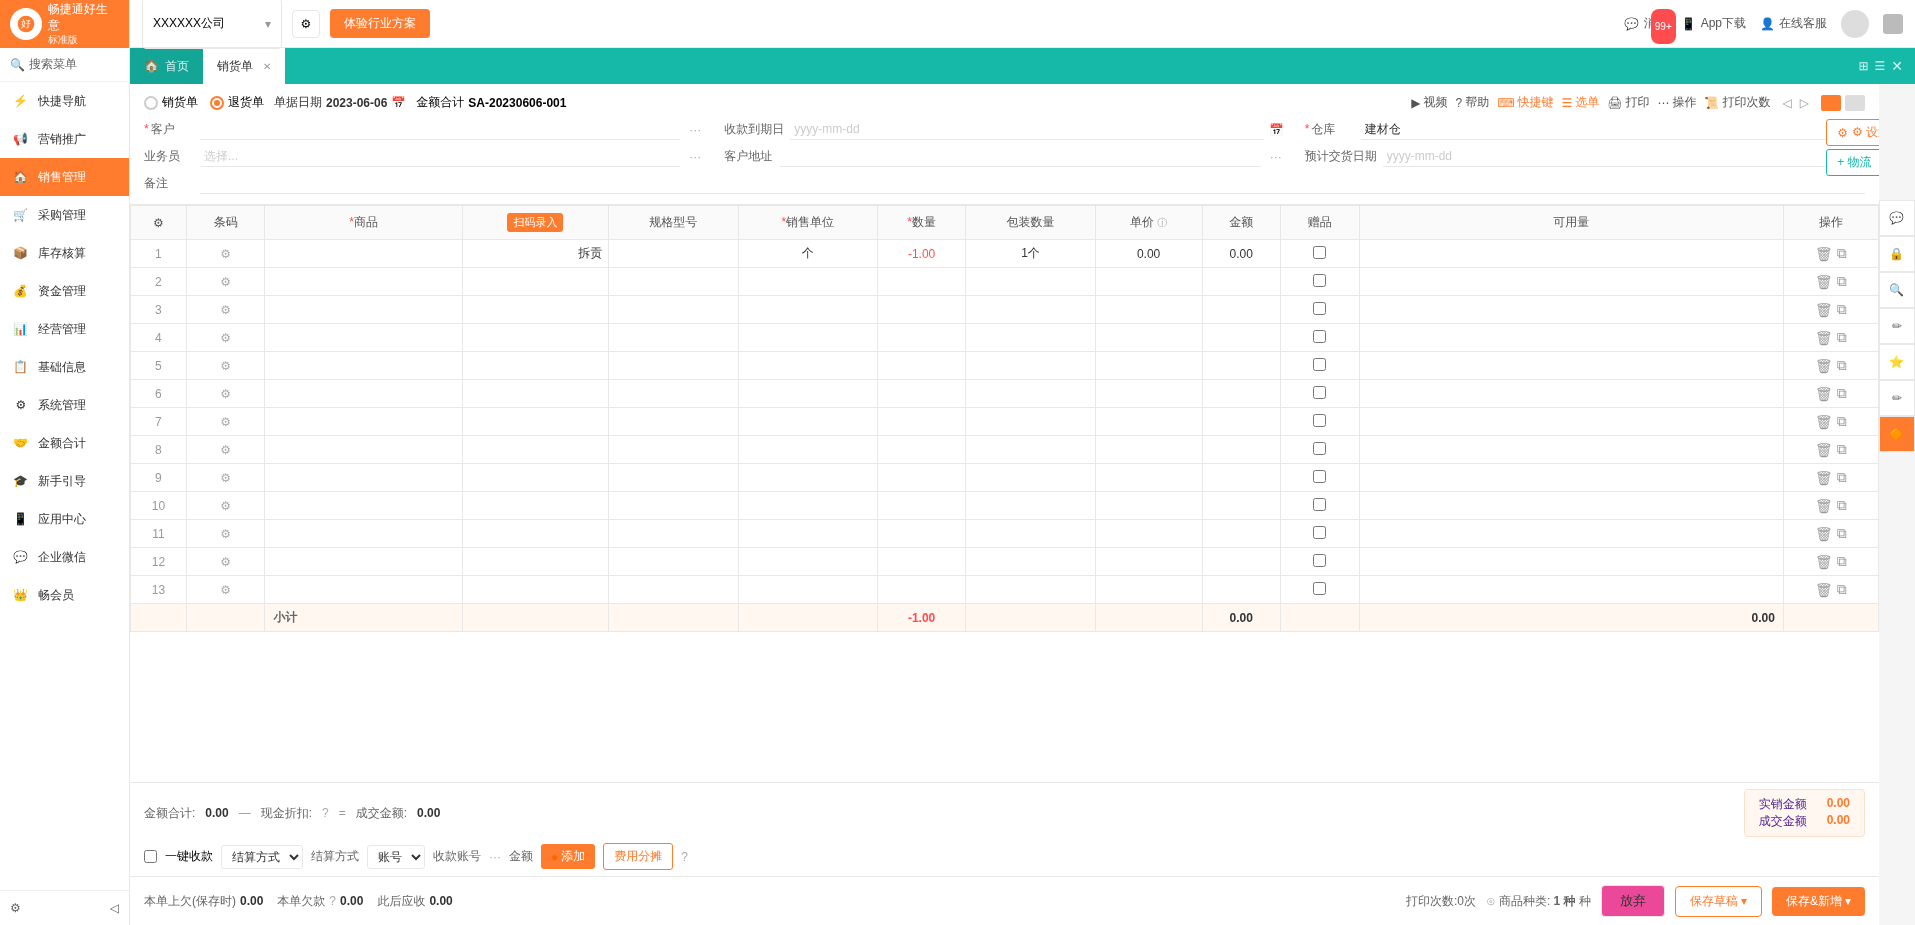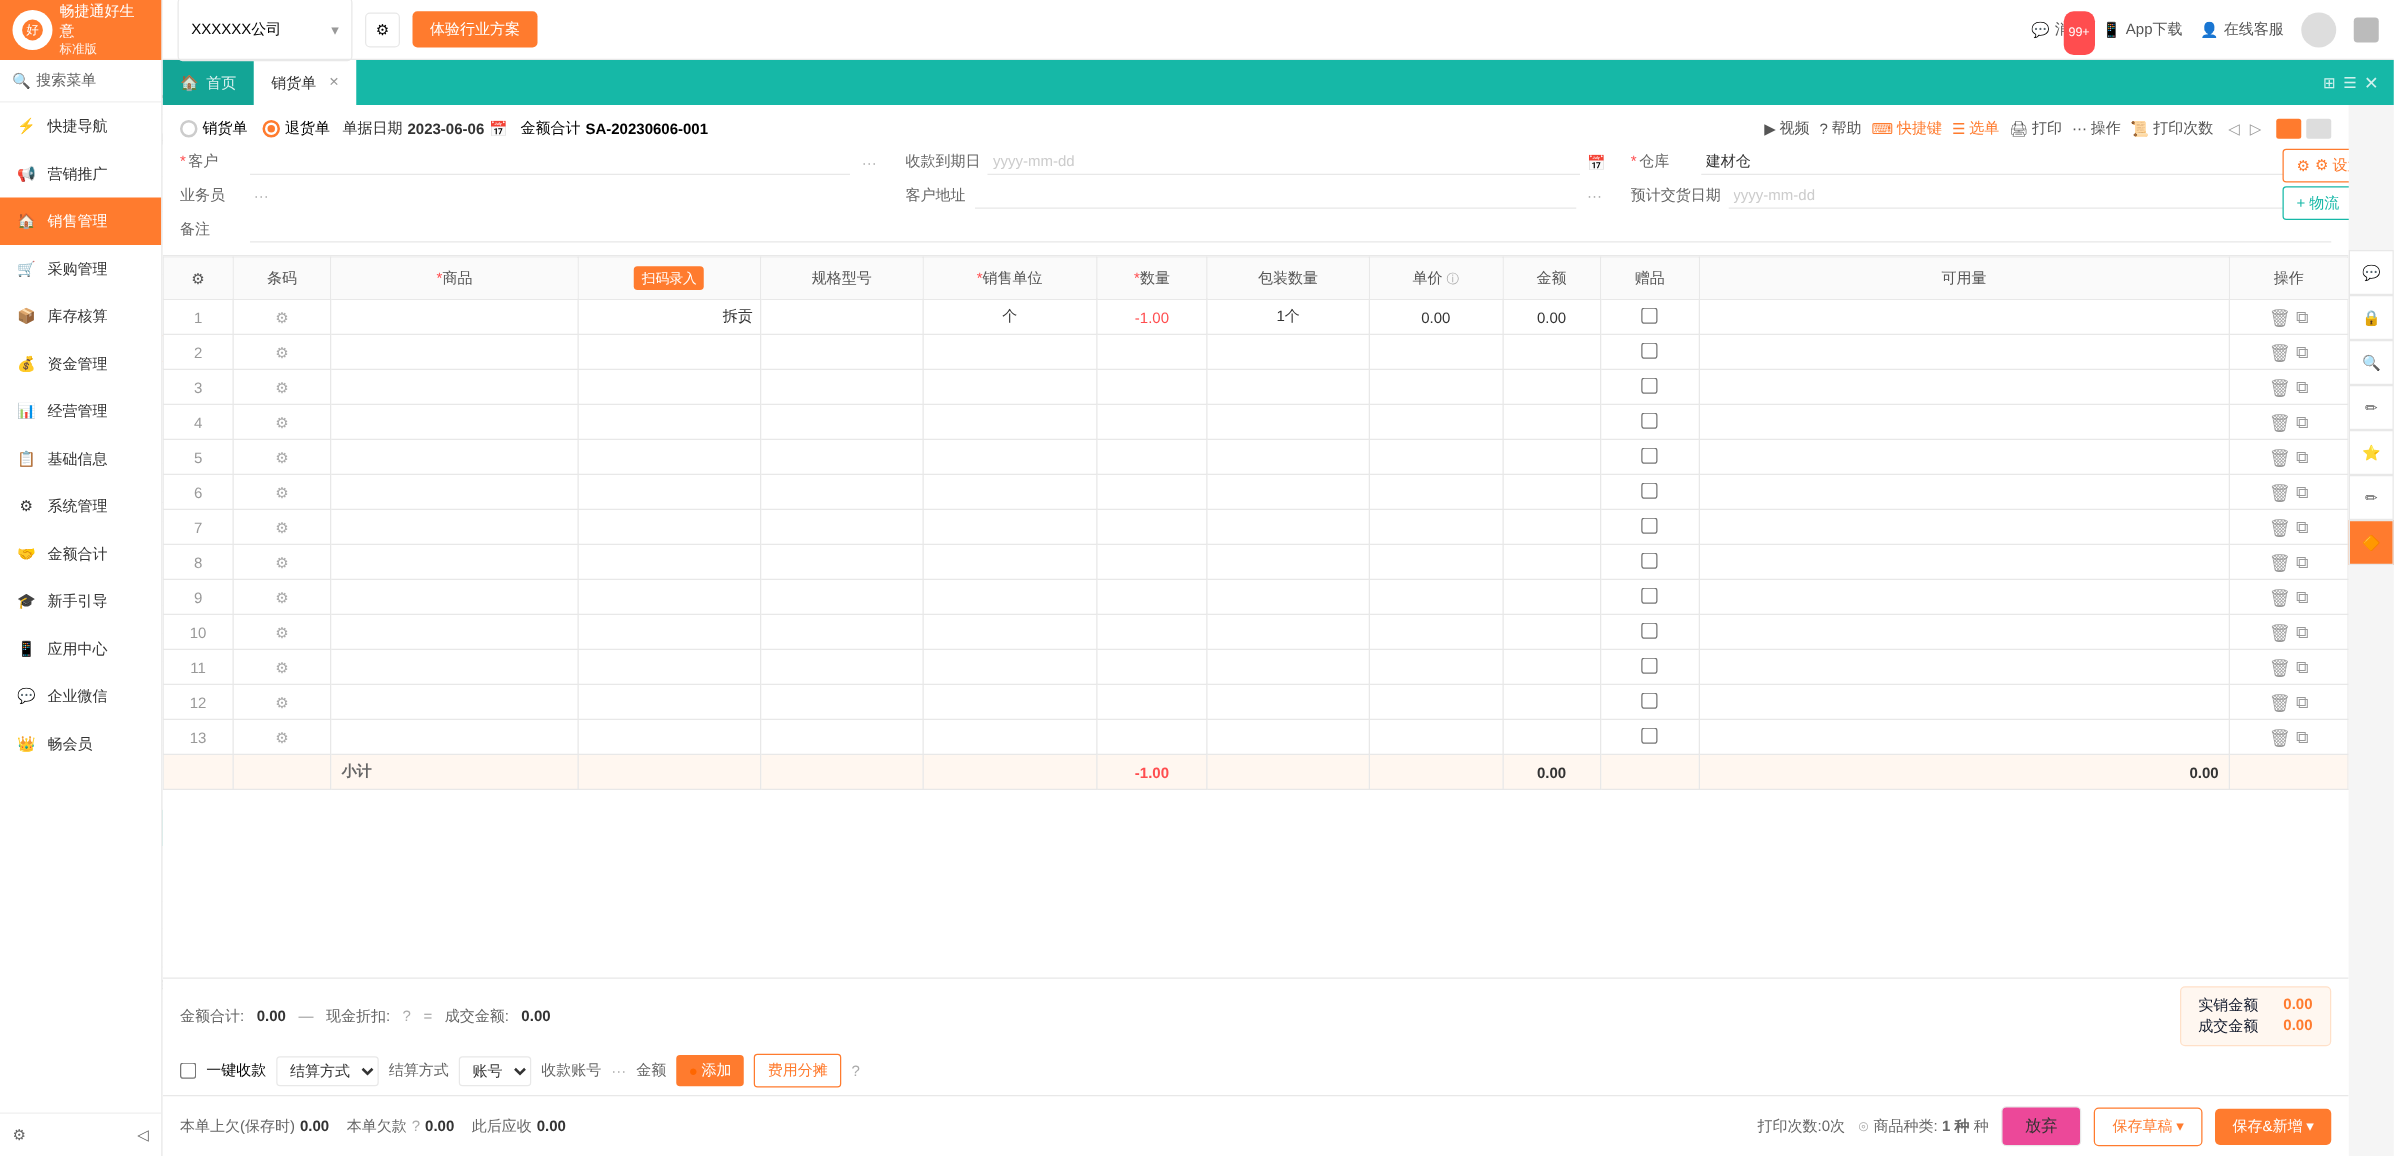--- a/index.html
+++ b/index.html
@@ -176,21 +176,21 @@
     .save-new-btn {
       background: #ff7b2e; color: #fff; border: none; padding: 6px 14px;
       border-radius: 4px; cursor: pointer; font-size: 13px; display: flex; align-items: center; gap: 3px;
     }
 
     .summary-box {
       border: 1px solid #ffe0c8; background: #fff7f0; padding: 6px 14px;
       border-radius: 4px; text-align: right;
     }
     .summary-box .row { display: flex; justify-content: space-between; gap: 20px; }
-    .summary-label { color: #0f172a; }
+    .summary-label { color: #4c1d95; }
     .summary-val { color: #ff7b2e; font-weight: bold; }
 
     
     .right-float {
       position: fixed; right: 0; top: 200px;
       display: flex; flex-direction: column;
     }
     .float-icon {
       width: 36px; height: 36px; background: #fff; border: 1px solid #e8e8e8;
       display: flex; align-items: center; justify-content: center;
@@ -428,20 +428,21 @@
           </button>
           <button class="panel-btn" style="border-color:#16b8a7;color:#16b8a7">
             <span>+ 物流</span>
           </button>
         </div>
       </div>
 
       <div style="display:grid;grid-template-columns:1fr 1fr 1fr;gap:6px 20px;margin-bottom:4px">
         <div class="form-row">
           <span class="form-label">业务员</span>
+          <input class="form-input" type="text" placeholder="选择..." style="">
           <span class="dots-btn">···</span>
         </div>
         <div class="form-row">
           <span class="form-label">客户地址</span>
           <input class="form-input" type="text" style="">
           <span class="dots-btn">···</span>
         </div>
         <div class="form-row">
           <span class="form-label">预计交货日期</span>
           <input class="form-input" type="text" placeholder="yyyy-mm-dd" style="">

